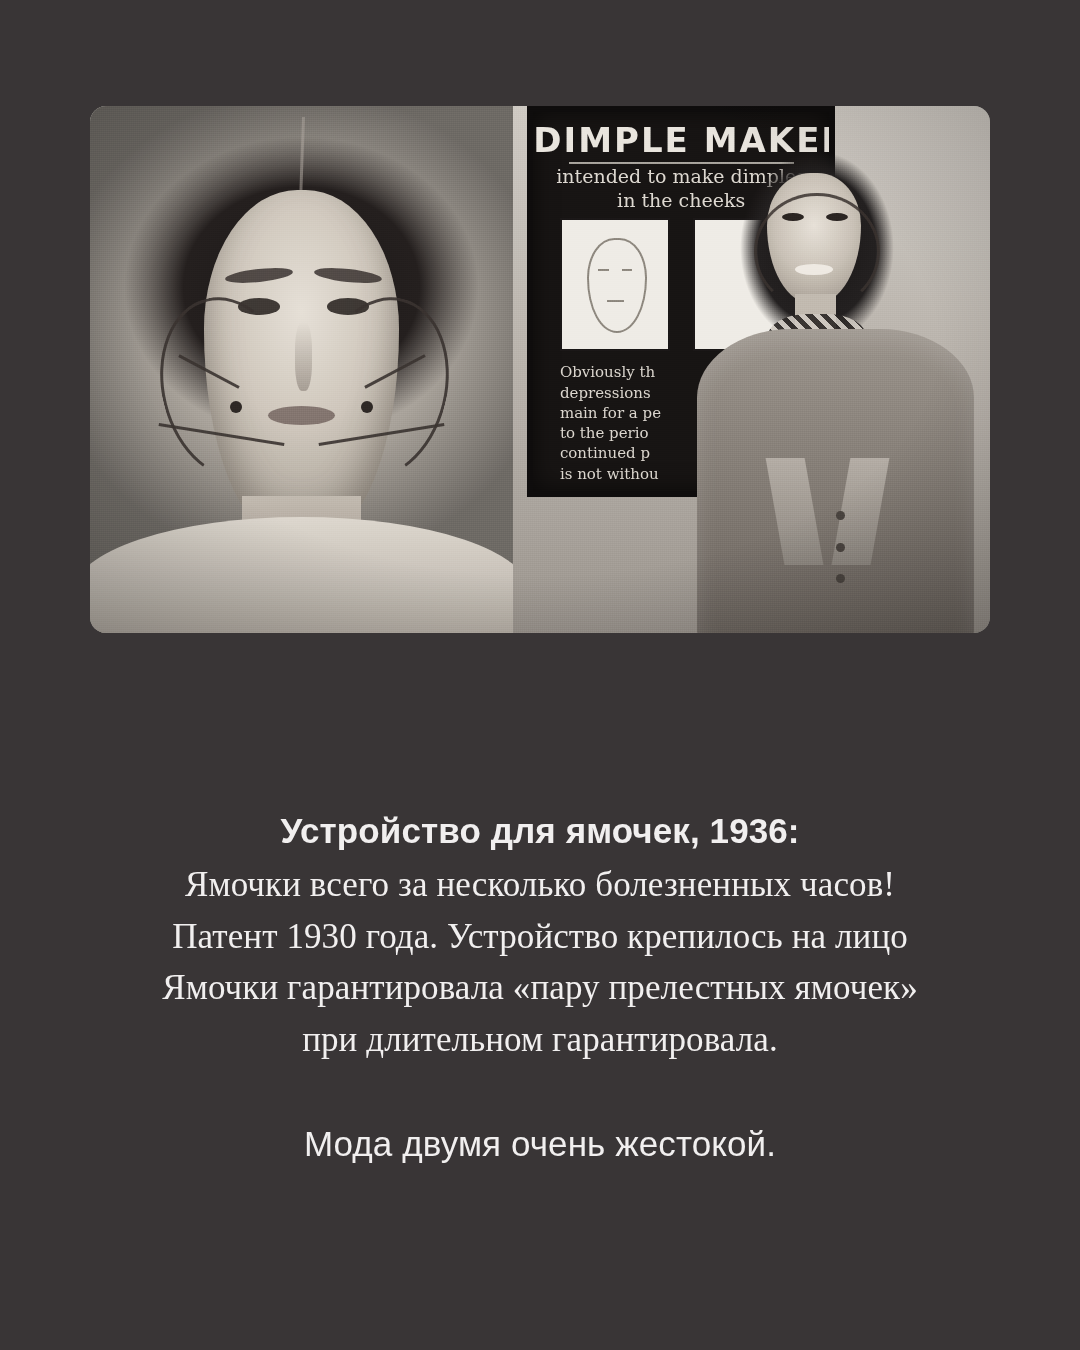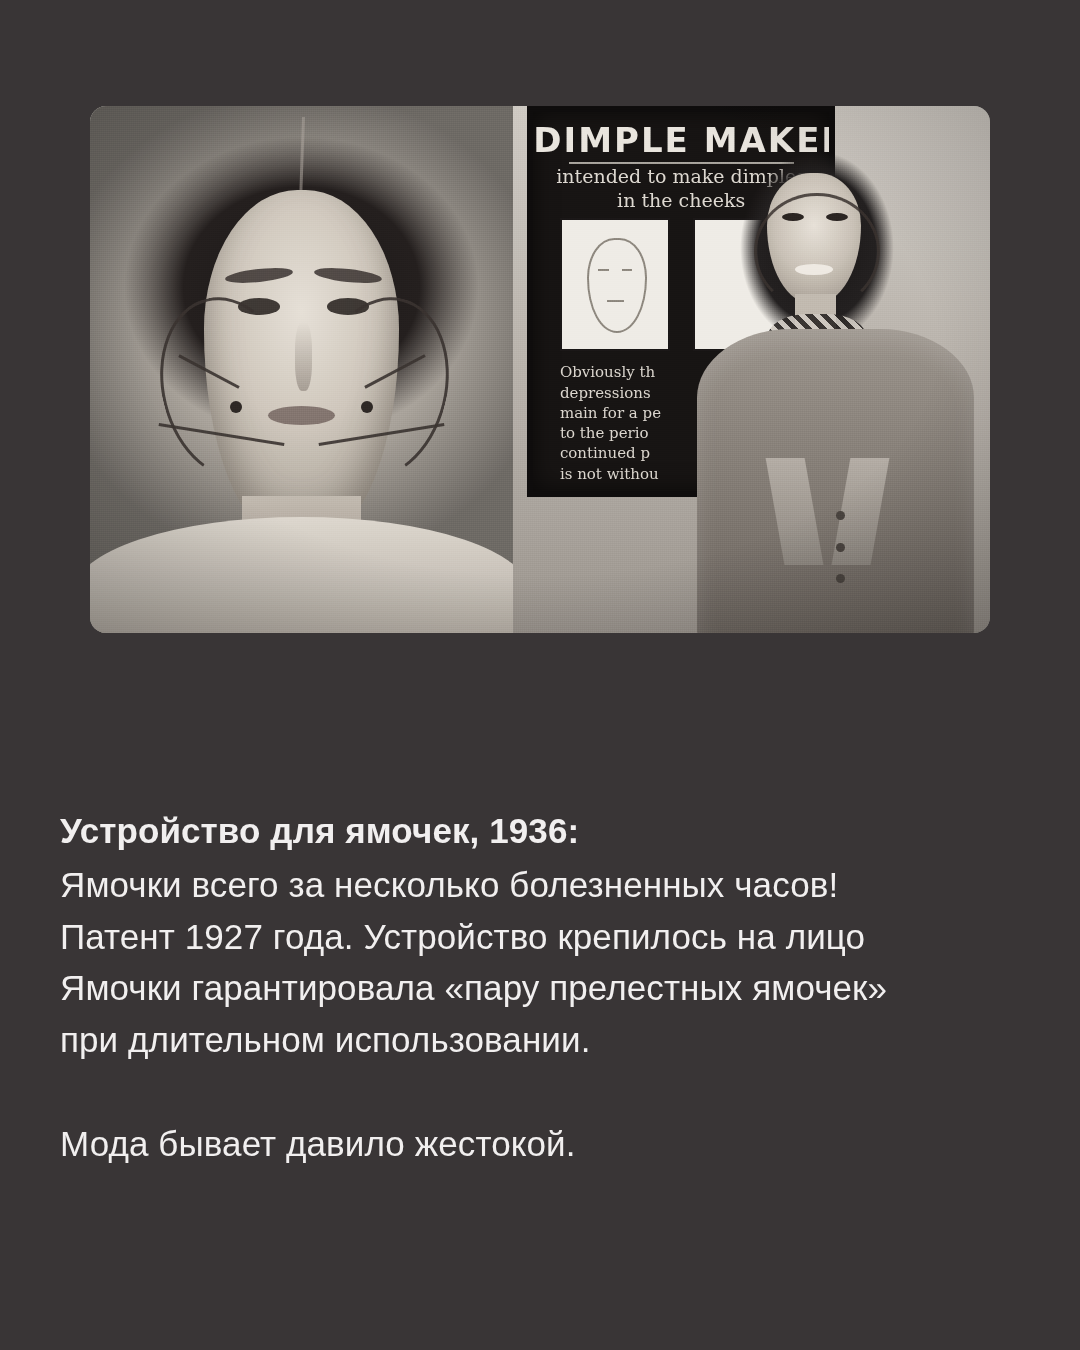--- a/index.html
+++ b/index.html
@@ -325,33 +325,34 @@
   .vignette {
     position: absolute; inset: 0;
     background: radial-gradient(ellipse 80% 80% at 50% 45%, rgba(0,0,0,0) 55%, rgba(0,0,0,.28) 100%);
     pointer-events: none;
   }
 
   
   .caption {
     width: 960px;
     margin-top: 172px;
+    text-align: center;
     color: #f1efef;
     font-family: "Liberation Sans", sans-serif;
     font-size: 35px;
     line-height: 1.48;
     letter-spacing: .1px;
   }
   .caption .headline {
     display: block;
     font-weight: bold;
     font-size: 35px;
     margin-bottom: 2px;
   }
-  .caption .body-line { display: block; }
+  .caption .body-line { display: block; font-family: Liberation Serif, serif; }
   .caption .gap { display: block; height: 52px; }
   .caption .closing { display: block; }
 </style>
 </head>
 <body>
 
 <div class="card">
 
   <div class="photo-wrap">
     <div class="photo">
@@ -429,20 +430,20 @@
 
         <div class="grain"></div>
       </div>
     </div>
     <div class="vignette"></div>
   </div>
 
   <div class="caption">
     <span class="headline">Устройство для ямочек, 1936:</span>
     <span class="body-line">Ямочки всего за несколько болезненных часов!</span>
-    <span class="body-line">Патент 1927 года. Устройство крепилось на лицо</span>
+    <span class="body-line">Патент 1930 года. Устройство крепилось на лицо</span>
     <span class="body-line">Ямочки гарантировала «пару прелестных ямочек»</span>
-    <span class="body-line">при длительном использовании.</span>
+    <span class="body-line">при длительном гарантировала.</span>
     <span class="gap"></span>
-    <span class="closing">Мода бывает давило жестокой.</span>
+    <span class="closing">Мода двумя очень жестокой.</span>
   </div>
 
 </div>
 
 </body></html>

